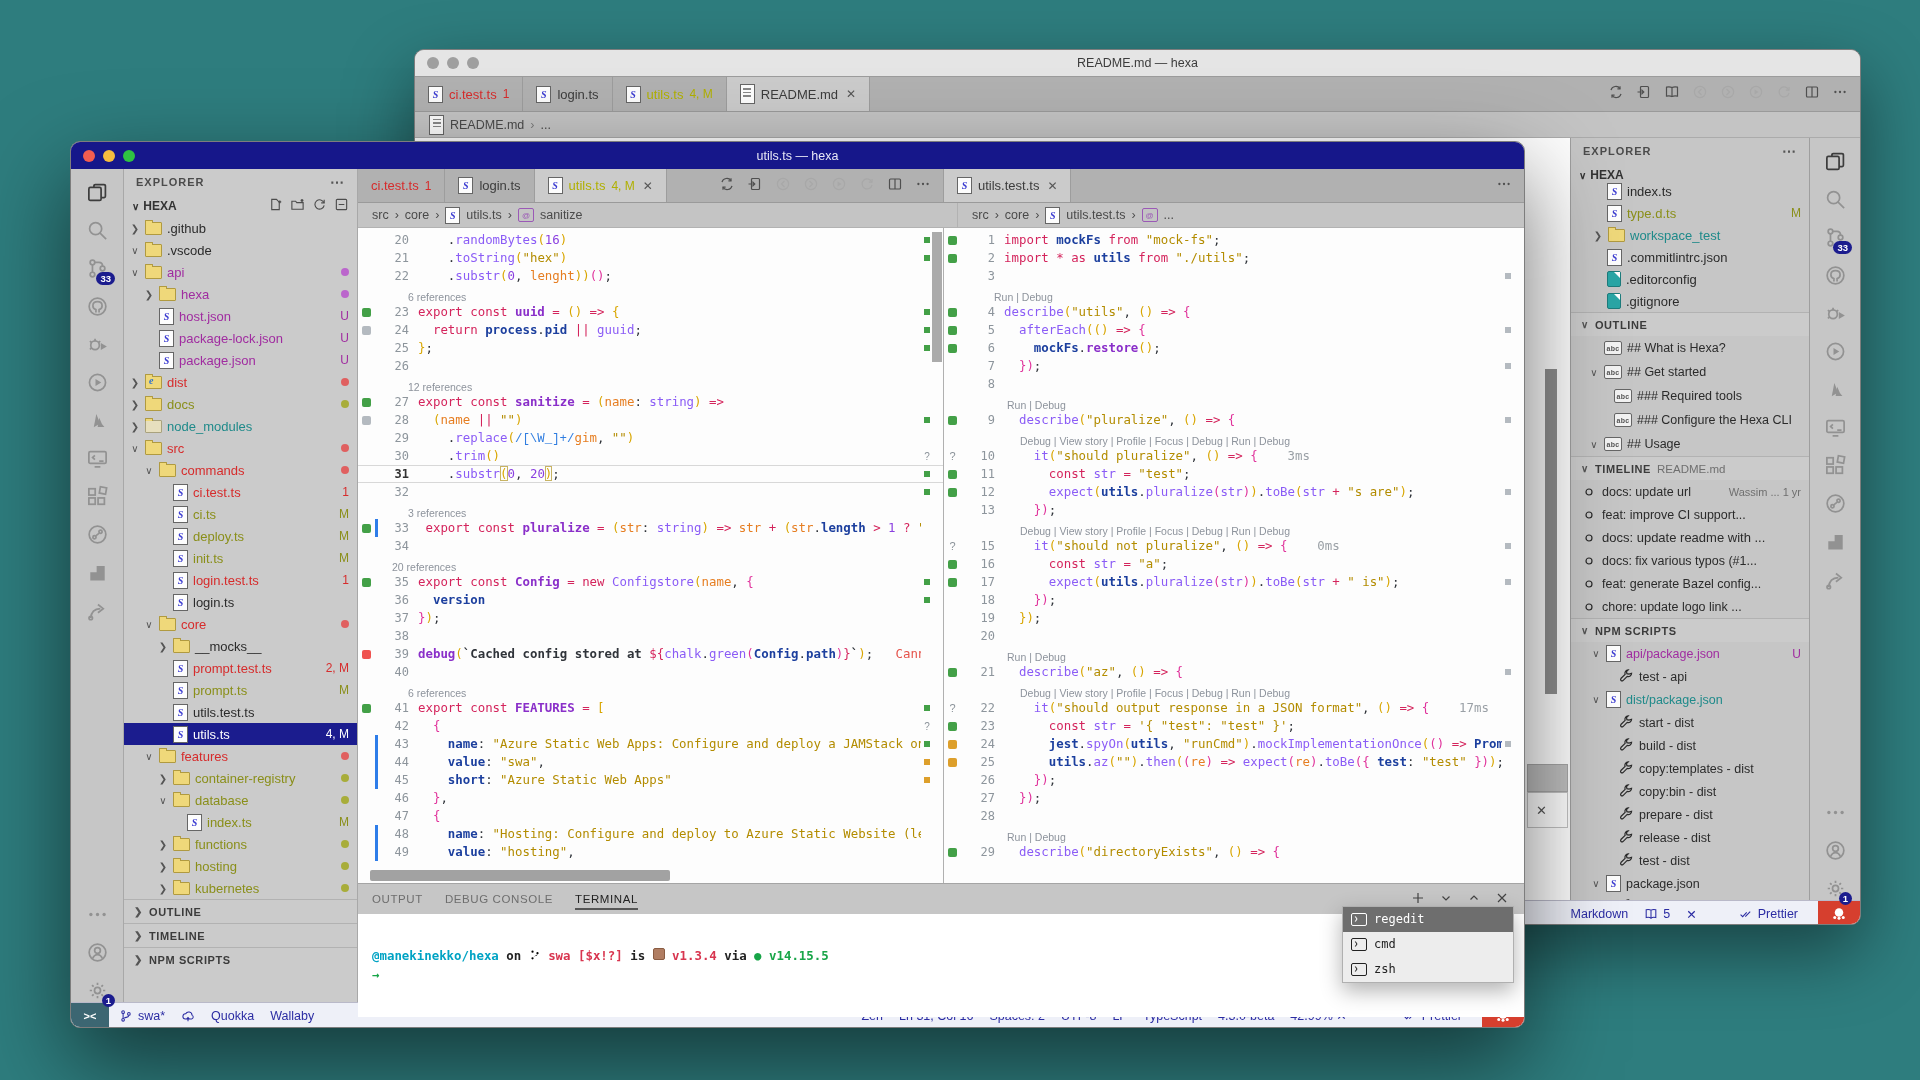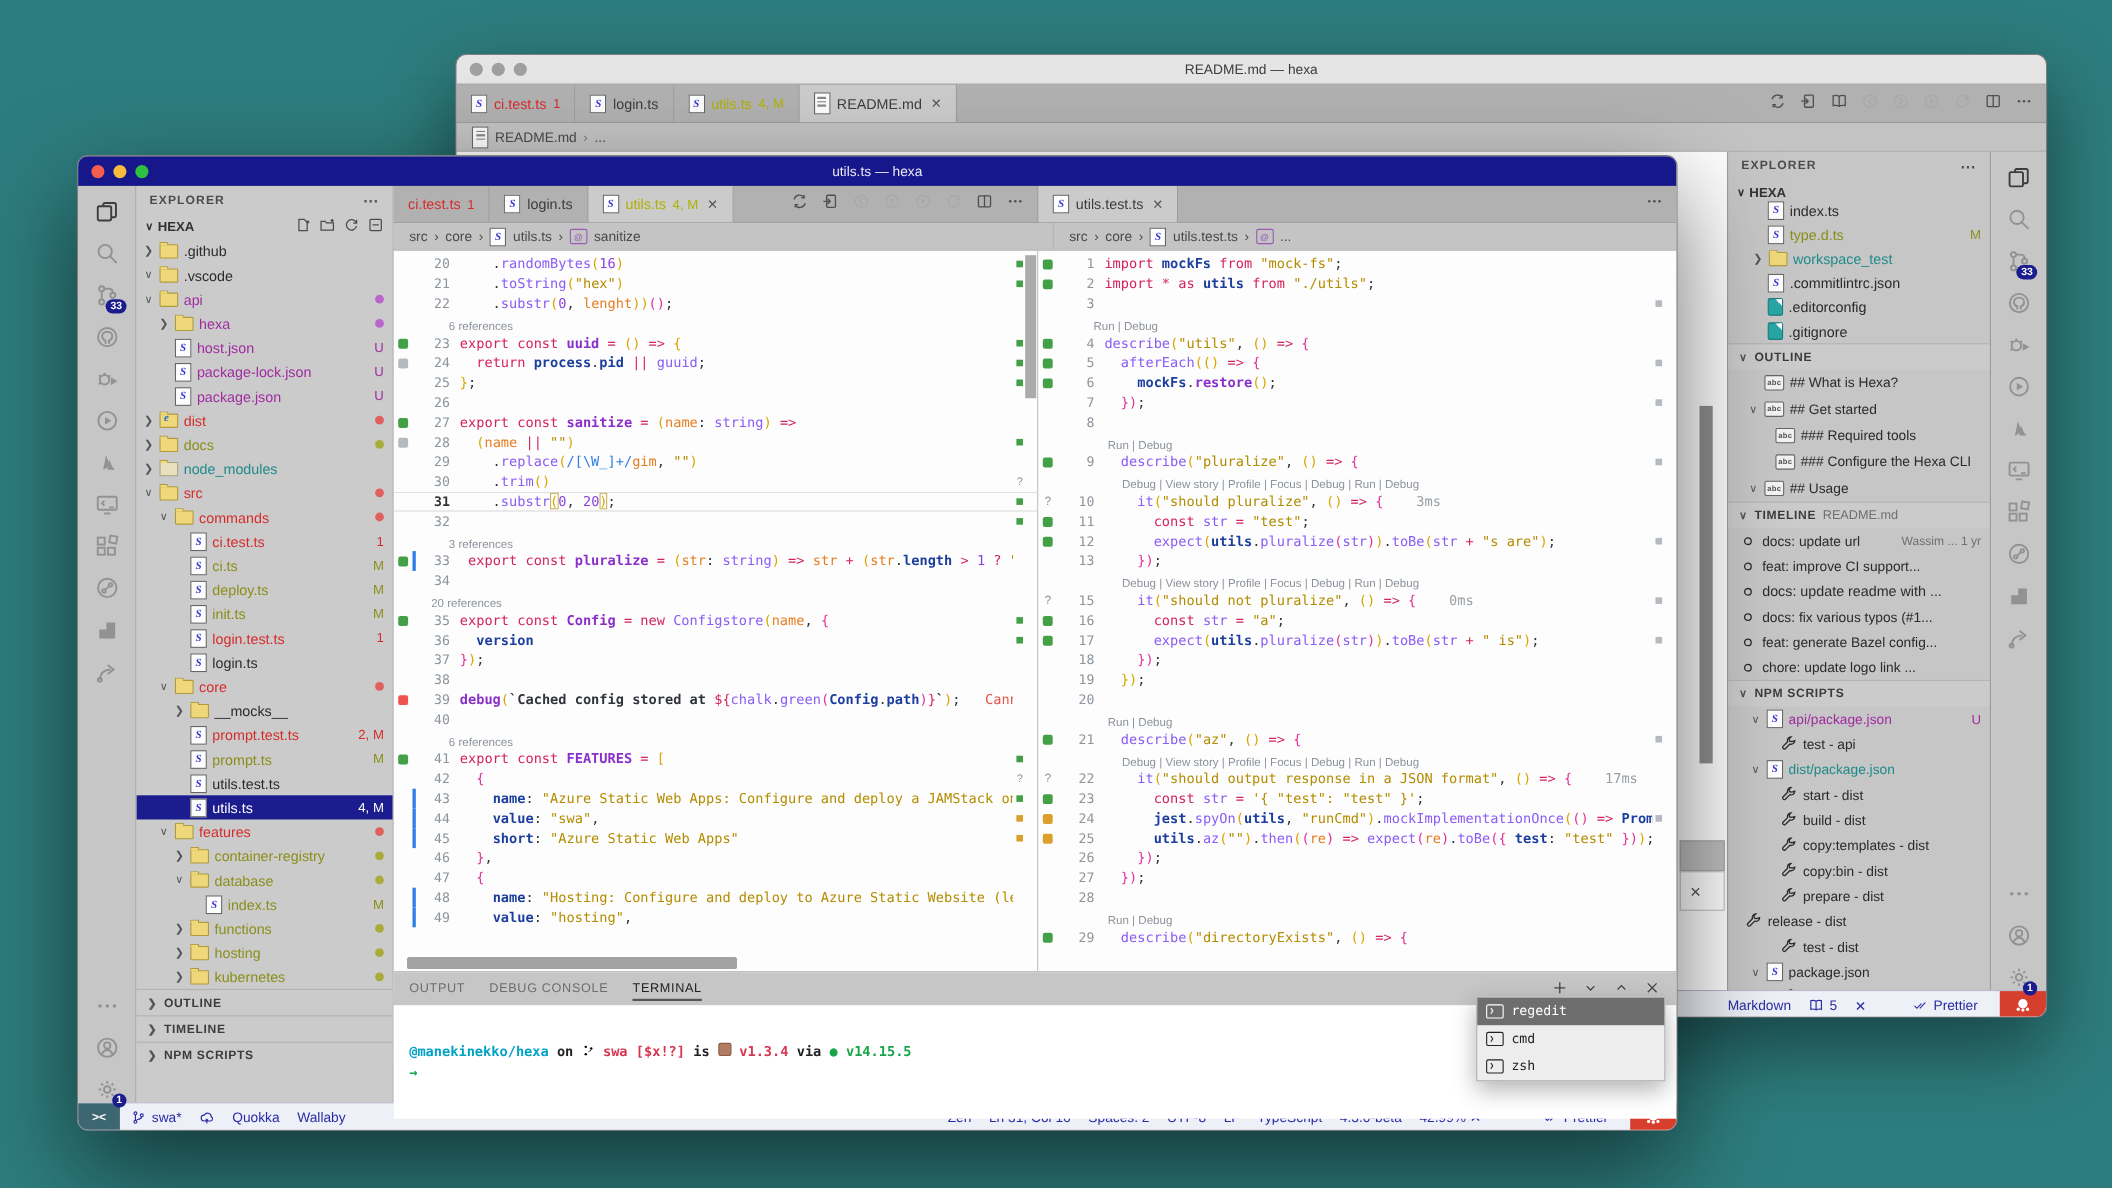--- a/index.html
+++ b/index.html
@@ -87,21 +87,21 @@
   .tk-str{color:#b38c00;}
   .tk-num{color:#8a3fe0;}
   .tk-p{color:#30343a;}
   .tk-pb{color:#d9a600;}
   .tk-pp{color:#e0329b;}
   .tk-par{color:#e67e22;}
   .tk-prop{color:#1c3f9e;font-weight:600;}
   .tk-tpl{color:#30343a;font-weight:600;}
   .tk-err{color:#e5534b;}
   .tk-ann{color:#9aa0a6;}
-  .tk-rx{color:#2f7de0;}
+  .tk-rx{color:#2f7de0;font-family:Liberation Mono, monospace;}
   .tk-bm{outline:1px solid #c8b464;outline-offset:-1px;}
   .hscroll{position:absolute;bottom:2px;left:12px;width:300px;height:11px;background:#a2a2a2;border-radius:2px;}
   .vthumb{position:absolute;right:1px;top:4px;width:10px;height:130px;background:#ababab;}
   
   .terminal{position:relative;border-top:1px solid #a5a5a5;background:#fff;}
   .termtabs{display:flex;align-items:center;height:30px;background:#c6c6c6;padding:0 14px;gap:22px;font-size:11.5px;letter-spacing:.6px;color:#6e6e6e;}
   .termtabs .ttab.active{color:#222;border-bottom:2px solid #555;padding-bottom:3px;margin-bottom:-5px;}
   .termtabs .tacts{margin-left:auto;display:flex;gap:12px;color:#444;align-items:center;font-size:12px;}
   .termbody{position:relative;height:87px;background:#fff;padding:8px 14px;font:12.4px/19px "DejaVu Sans Mono",monospace;}
   .tp-cyan{color:#00a3c4;font-weight:bold;}
@@ -453,21 +453,21 @@
         </div>
         <div class="trow" style="height:23px;padding-left:32px">
           <span class="chev"></span>
           <span class="icn ">
             <svg viewBox="0 0 16 16">
               <path d="M13.6 4.3a3.3 3.3 0 0 1-4.4 3.1L5 11.6a1.5 1.5 0 0 1-2.1-2.1l4.2-4.2a3.3 3.3 0 0 1 3.1-4.4L8.5 2.6l.4 2.1 2.1.4z"></path>
             </svg>
           </span>
           <span class="c-plain" style="font-size:12.5px">prepare - dist</span>
         </div>
-        <div class="trow" style="height:23px;">
+        <div class="trow" style="height:23px;padding-left:32px">
           <span class="chev"></span>
           <span class="icn ">
             <svg viewBox="0 0 16 16">
               <path d="M13.6 4.3a3.3 3.3 0 0 1-4.4 3.1L5 11.6a1.5 1.5 0 0 1-2.1-2.1l4.2-4.2a3.3 3.3 0 0 1 3.1-4.4L8.5 2.6l.4 2.1 2.1.4z"></path>
             </svg>
           </span>
           <span class="c-plain" style="font-size:12.5px">release - dist</span>
         </div>
         <div class="trow" style="height:23px;padding-left:32px">
           <span class="chev"></span>
@@ -1210,20 +1210,21 @@
                   <span class="rsq gg"></span>
                 </span>
               </div>
               <div class="crow">
                 <span class="gut"></span>
                 <span class="gbar"></span>
                 <span class="num">26</span>
                 <pre></pre>
                 <span class="rmc"></span>
               </div>
+              <div class="lensrow" style="padding-left:50px">12 references</div>
               <div class="crow">
                 <span class="gut">
                   <span class="gsq gg"></span>
                 </span>
                 <span class="gbar"></span>
                 <span class="num">27</span>
                 <pre><span class="tk-k">export const </span><span class="tk-var">sanitize</span><span class="tk-k"> = </span><span class="tk-pb">(</span><span class="tk-par">name</span><span class="tk-p">: </span><span class="tk-fn">string</span><span class="tk-pb">)</span><span class="tk-k"> =&gt; </span></pre>
                 <span class="rmc"></span>
               </div>
               <div class="crow">

